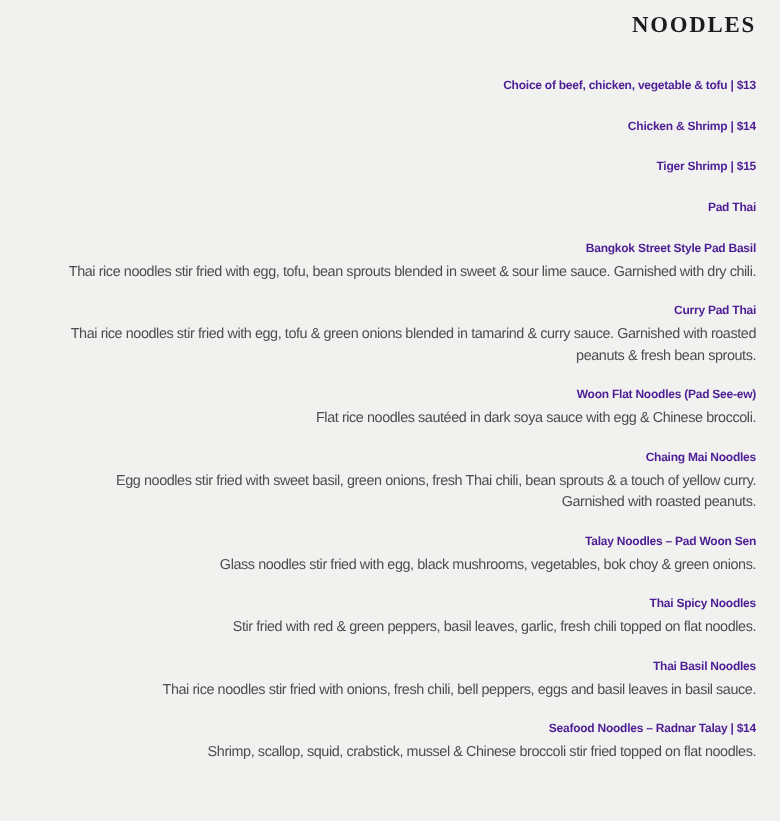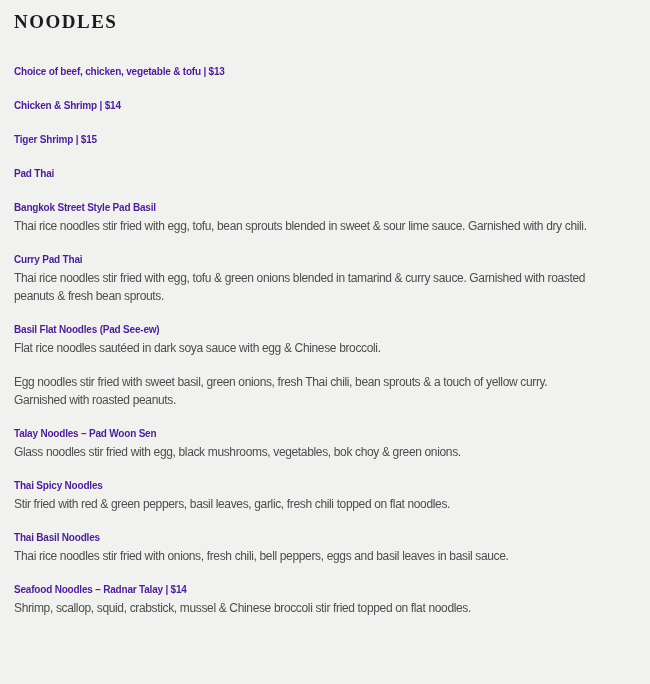--- a/index.html
+++ b/index.html
@@ -10,20 +10,21 @@
     overflow: hidden;
     background: #f1f1ef;
     font-family: "Liberation Sans", sans-serif;
   }
   .menu-page {
     position: relative;
     width: 650px;
     height: 580px;
     box-sizing: border-box;
     padding: 10px 20px 18px 14px;
+    text-align: right;
   }
   .section-title {
     margin: 0 0 29px 0;
     font-family: "Liberation Serif", "DejaVu Serif", serif;
     font-weight: bold;
     font-size: 19px;
     line-height: 24px;
     letter-spacing: 1.5px;
     color: #1c1c1c;
   }
@@ -107,25 +108,26 @@
       <div class="item-desc">Thai rice noodles stir fried with egg, tofu, bean sprouts blended in sweet &amp; sour lime sauce. Garnished with dry chili.</div>
     </div>
 
     <div class="menu-item">
       <div class="item-name">Curry Pad Thai</div>
       <div class="item-desc">Thai rice noodles stir fried with egg, tofu &amp; green onions blended in tamarind &amp; curry sauce. Garnished with roasted
 peanuts &amp; fresh bean sprouts.</div>
     </div>
 
     <div class="menu-item">
-      <div class="item-name">Basil Flat Noodles (Pad See-ew)</div>
+      <div class="item-name">Woon Flat Noodles (Pad See-ew)</div>
       <div class="item-desc">Flat rice noodles sautéed in dark soya sauce with egg &amp; Chinese broccoli.</div>
     </div>
 
     <div class="menu-item">
+      <div class="item-name">Chaing Mai Noodles</div>
       <div class="item-desc">Egg noodles stir fried with sweet basil, green onions, fresh Thai chili, bean sprouts &amp; a touch of yellow curry.
 Garnished with roasted peanuts.</div>
     </div>
 
     <div class="menu-item">
       <div class="item-name">Talay Noodles – Pad Woon Sen</div>
       <div class="item-desc">Glass noodles stir fried with egg, black mushrooms, vegetables, bok choy &amp; green onions.</div>
     </div>
 
     <div class="menu-item">

